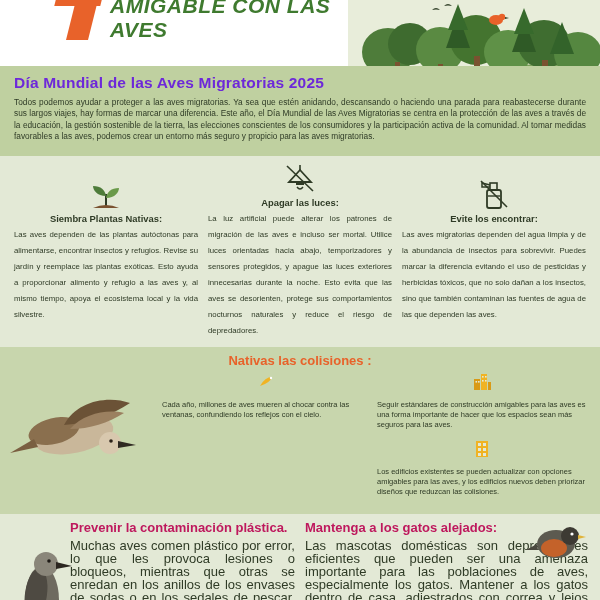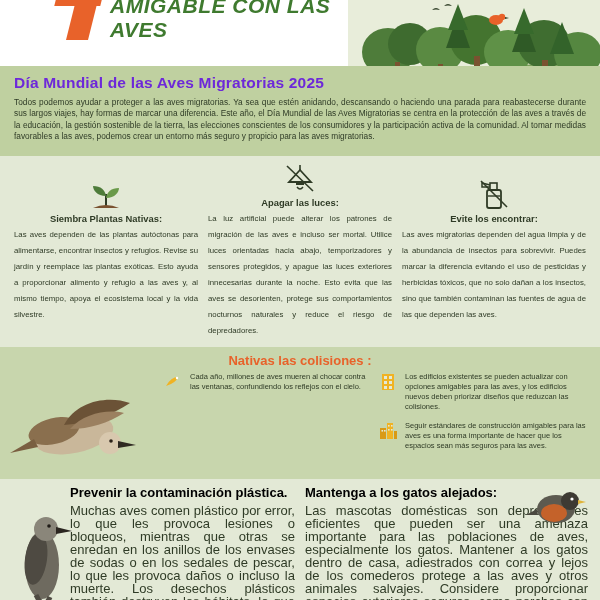--- a/index.html
+++ b/index.html
@@ -114,21 +114,21 @@
     font-size: 13px;
     font-weight: bold;
     margin-bottom: 4px;
   }
   .coll-grid {
     display: flex;
     gap: 6px;
     padding-left: 148px;
   }
   .coll-col { width: 50%; }
-  .coll-item { display: flex; gap: 6px; margin-bottom: 9px; }
+  .coll-item { display: flex; gap: 6px; margin-bottom: 9px; flex-direction: column; }
   .coll-item .ci-icon { flex: 0 0 22px; height: 24px; display:flex; align-items:flex-start; justify-content:center; }
   .coll-item p {
     color: #2f3b26;
     font-size: 7.5px;
     line-height: 10px;
   }
   .bird-flying {
     position: absolute;
     left: 4px; top: 26px;
     width: 150px; height: 106px;
@@ -137,21 +137,21 @@
   
   .twocol {
     display: flex;
     background: #e3e9d6;
     padding: 6px 12px 4px 12px;
     gap: 10px;
     min-height: 150px;
   }
   .col { width: 50%; position: relative; }
   .col h2 {
-    color: #000000;
+    color: #be185d;
     font-size: 13px;
     font-weight: bold;
     line-height: 15px;
     margin-bottom: 4px;
   }
   .col-left h2 { padding-left: 58px; }
   .col p {
     color: #2f3b26;
     font-size: 13px;
     line-height: 13px;
@@ -311,56 +311,56 @@
               <path d="M3 14 q5 -9 12 -9 q-2 6 -12 9 z" fill="#f0b323"></path>
               <circle cx="14" cy="6" r="1.2" fill="#fff"></circle>
             </svg>
           </div>
           <p>Cada año, millones de aves mueren al chocar contra las ventanas, confundiendo los reflejos con el cielo.</p>
         </div>
 
       </div>
 
       <div class="coll-col">
-
-        <div class="coll-item">
-          <div class="ci-icon">
-            <svg width="20" height="20" viewBox="0 0 20 20">
-              <rect x="4" y="2" width="12" height="16" fill="#f0b323"></rect>
-              <g fill="#e3e9d6">
-                <rect x="6" y="4" width="3" height="3"></rect>
-                  <rect x="11" y="4" width="3" height="3"></rect>
-                <rect x="6" y="9" width="3" height="3"></rect>
-                  <rect x="11" y="9" width="3" height="3"></rect>
-                <rect x="6" y="14" width="3" height="3"></rect>
-                  <rect x="11" y="14" width="3" height="3"></rect>
-              </g>
-            </svg>
-          </div>
-          <p>Los edificios existentes se pueden actualizar con opciones amigables para las aves, y los edificios nuevos deben priorizar diseños que reduzcan las colisiones.</p>
-        </div>
 
         <div class="coll-item">
           <div class="ci-icon">
             <svg width="20" height="20" viewBox="0 0 20 20">
               <rect x="2" y="7" width="6" height="11" fill="#d99a16"></rect>
               <rect x="9" y="2" width="6" height="16" fill="#f0b323"></rect>
               <rect x="16" y="10" width="3" height="8" fill="#d99a16"></rect>
               <g fill="#e3e9d6">
                 <rect x="10" y="4" width="1.6" height="1.6"></rect>
                   <rect x="13" y="4" width="1.6" height="1.6"></rect>
                 <rect x="10" y="8" width="1.6" height="1.6"></rect>
                   <rect x="13" y="8" width="1.6" height="1.6"></rect>
                 <rect x="3.5" y="9" width="1.6" height="1.6"></rect>
                   <rect x="6" y="9" width="1.6" height="1.6"></rect>
               </g>
             </svg>
           </div>
           <p>Seguir estándares de construcción amigables para las aves es una forma importante de hacer que los espacios sean más seguros para las aves.</p>
         </div>
+
+        <div class="coll-item">
+          <div class="ci-icon">
+            <svg width="20" height="20" viewBox="0 0 20 20">
+              <rect x="4" y="2" width="12" height="16" fill="#f0b323"></rect>
+              <g fill="#e3e9d6">
+                <rect x="6" y="4" width="3" height="3"></rect>
+                  <rect x="11" y="4" width="3" height="3"></rect>
+                <rect x="6" y="9" width="3" height="3"></rect>
+                  <rect x="11" y="9" width="3" height="3"></rect>
+                <rect x="6" y="14" width="3" height="3"></rect>
+                  <rect x="11" y="14" width="3" height="3"></rect>
+              </g>
+            </svg>
+          </div>
+          <p>Los edificios existentes se pueden actualizar con opciones amigables para las aves, y los edificios nuevos deben priorizar diseños que reduzcan las colisiones.</p>
+        </div>
       </div>
     </div>
   </div>
 
   <div class="twocol">
 
     <div class="col col-left">
       <div class="bird-left">
         <svg width="70" height="112" viewBox="0 0 70 112">
           <ellipse cx="36" cy="58" rx="17" ry="34" fill="#6e6a5f"></ellipse>

